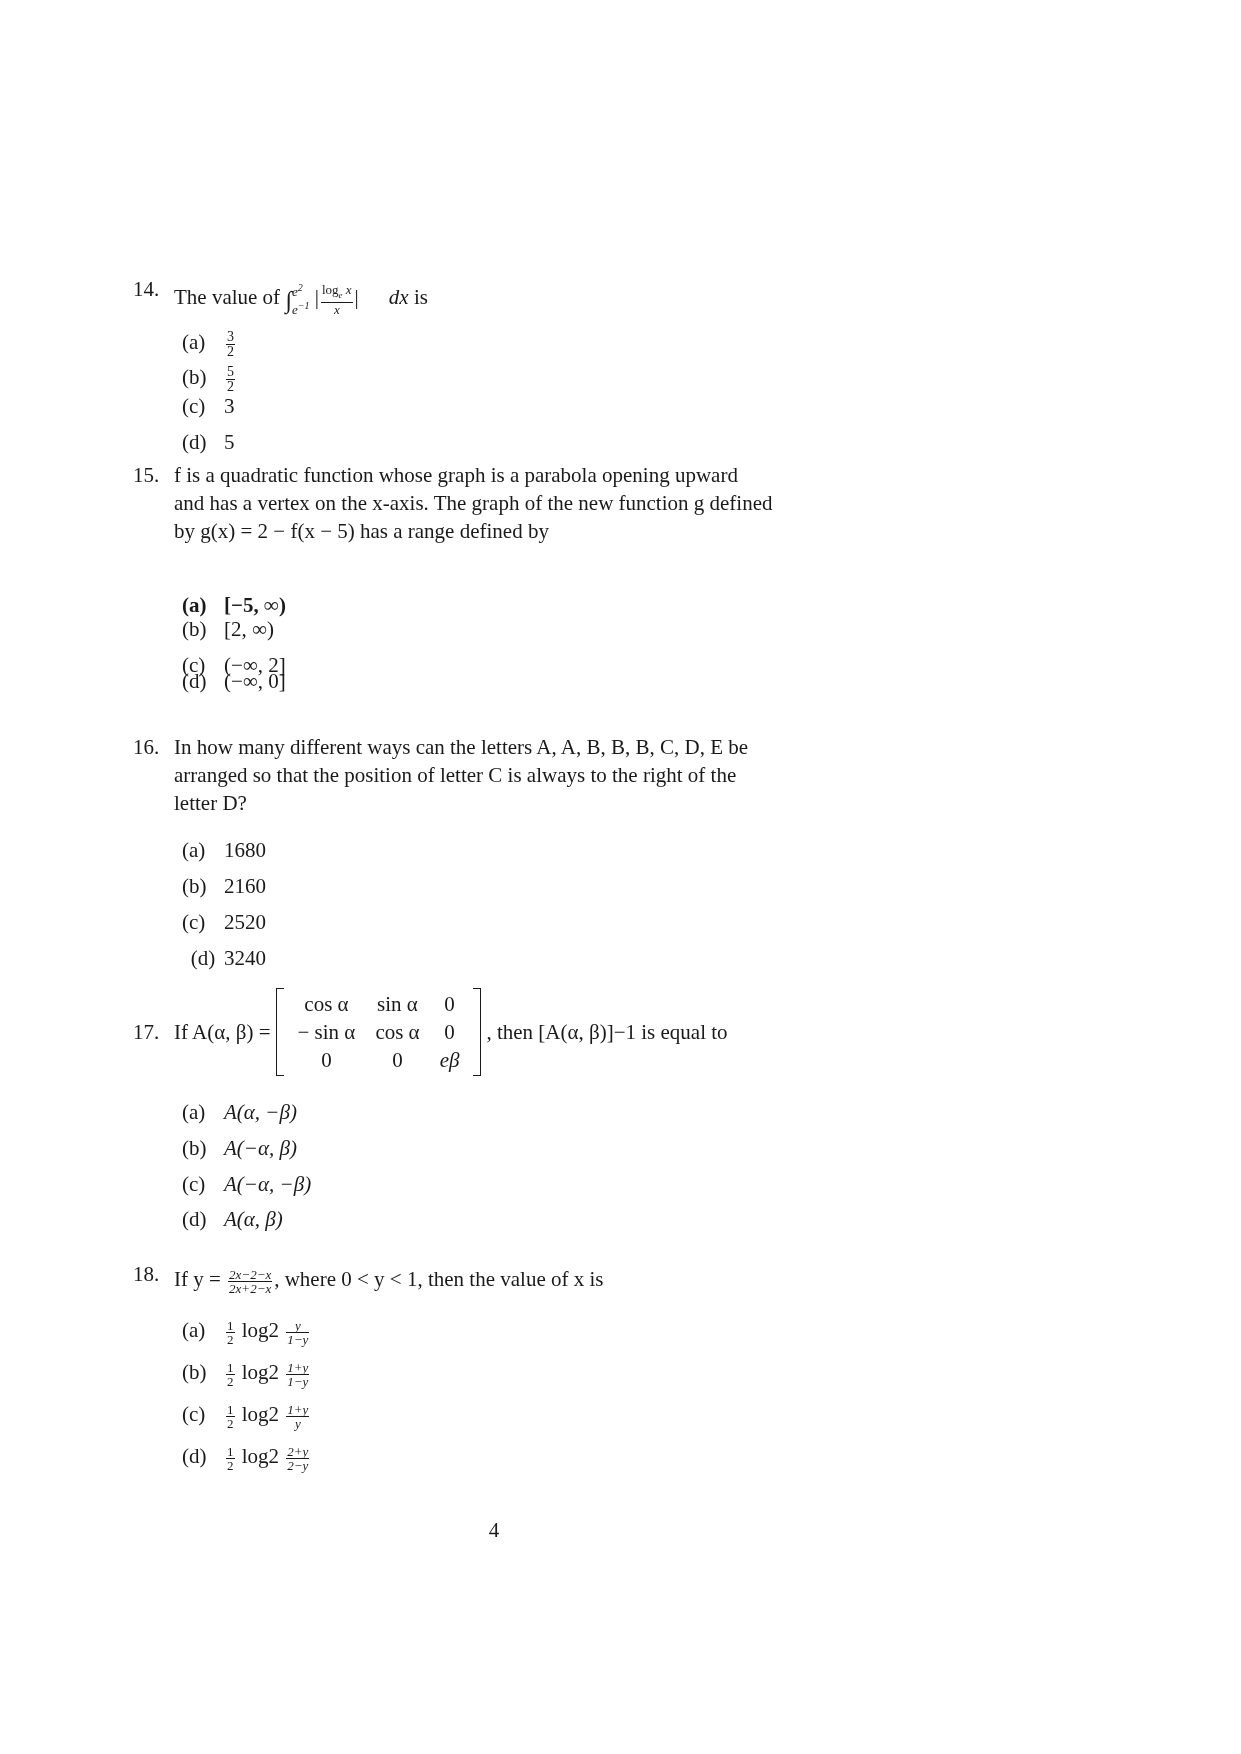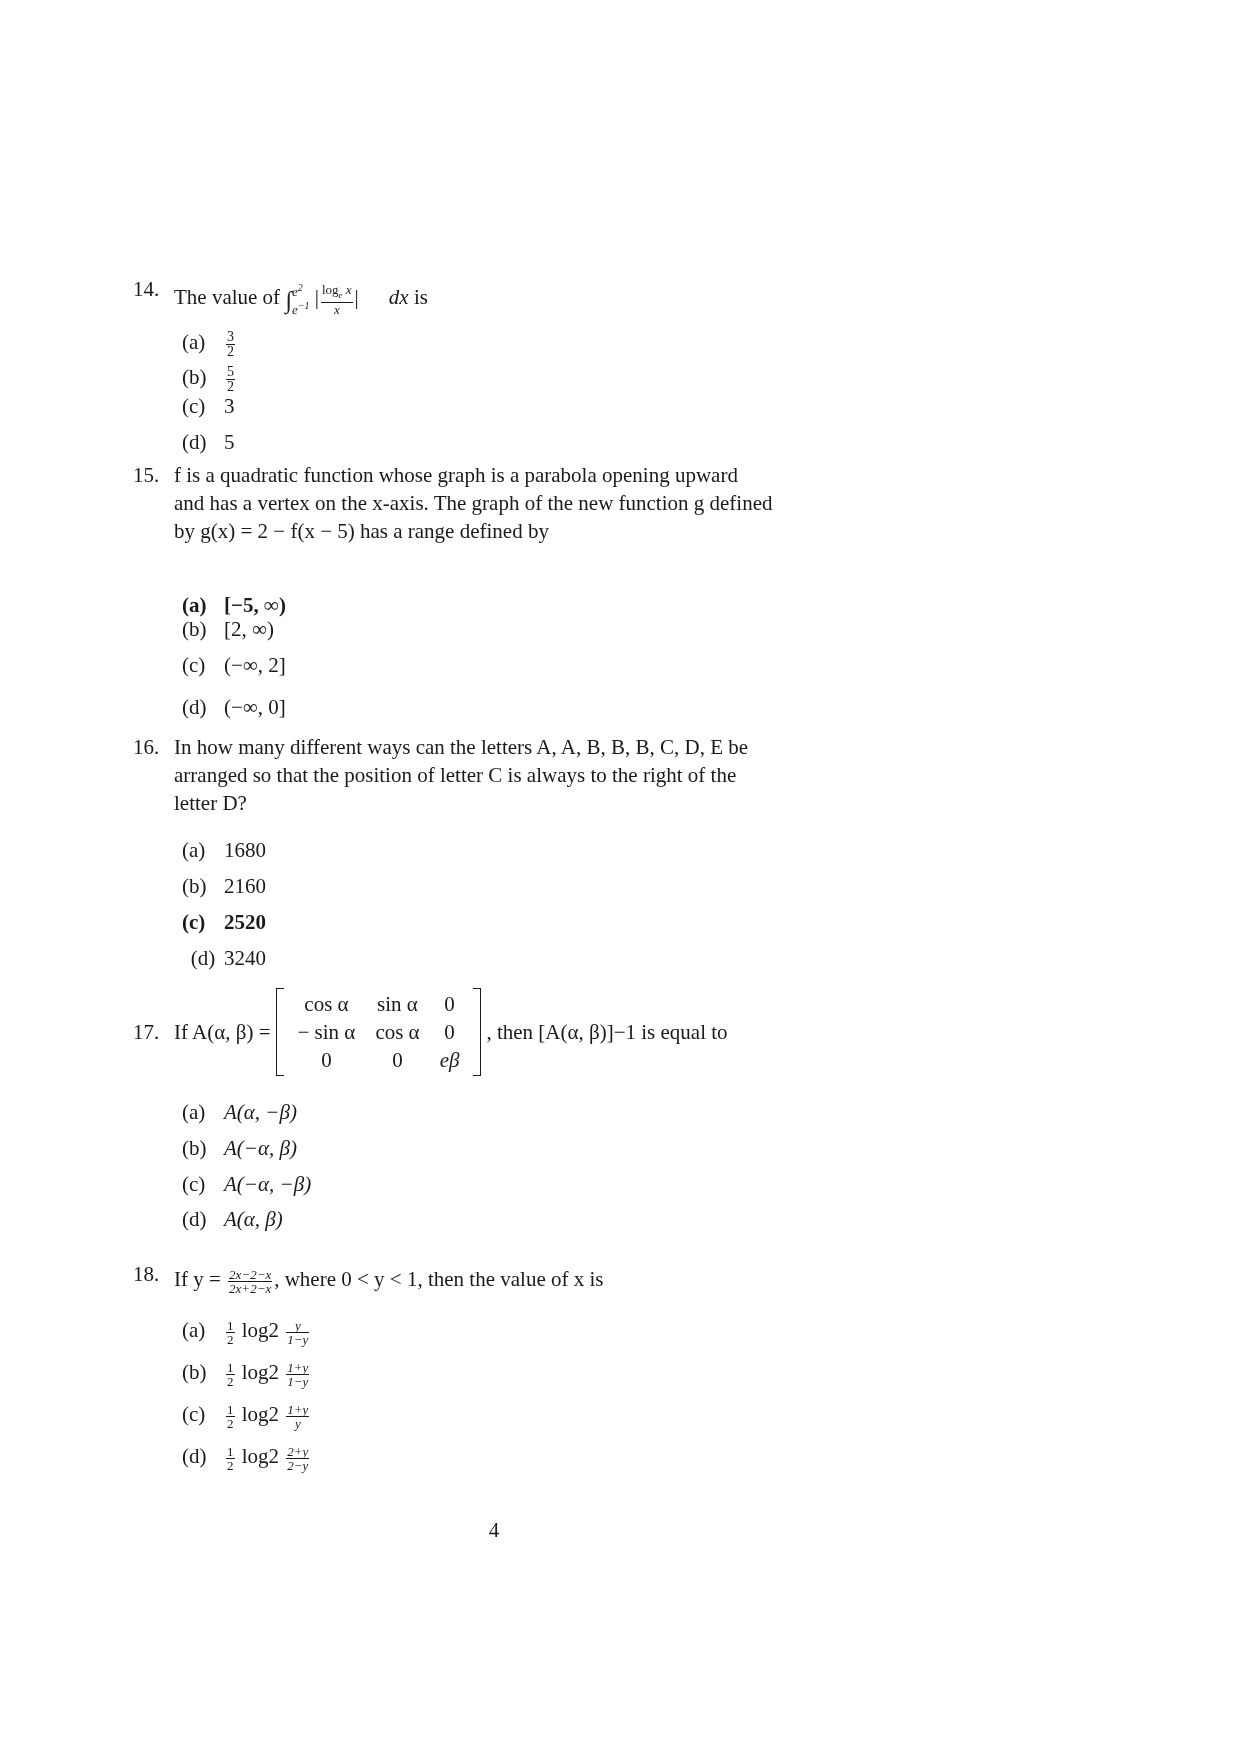--- a/index.html
+++ b/index.html
@@ -48,33 +48,33 @@
     <span class="qnum">15.</span>
     <div class="qtext">
       <div>f is a quadratic function whose graph is a parabola opening upward</div>
       <div>and has a vertex on the x-axis. The graph of the new function g defined</div>
       <div>by g(x) = 2 − f(x − 5) has a range defined by</div>
     </div>
   </div>
   <div class="opt" style="top:592px;font-weight:bold;"><span class="lbl">(a)</span><span>[−5, ∞)</span></div>
   <div class="opt" style="top:616px;"><span class="lbl">(b)</span><span>[2, ∞)</span></div>
   <div class="opt" style="top:652px;"><span class="lbl">(c)</span><span>(−∞, 2]</span></div>
-  <div class="opt" style="top:694px;"><span class="lbl">(d)</span><span>(−∞, 0]</span></div>
+  <div class="opt" style="top:668px;"><span class="lbl">(d)</span><span>(−∞, 0]</span></div>
 
   <div class="q" style="top:733px;">
     <span class="qnum">16.</span>
     <div class="qtext">
       <div>In how many different ways can the letters A, A, B, B, B, C, D, E be</div>
       <div>arranged so that the position of letter C is always to the right of the</div>
       <div>letter D?</div>
     </div>
   </div>
   <div class="opt" style="top:837px;"><span class="lbl">(a)</span><span>1680</span></div>
   <div class="opt" style="top:873px;"><span class="lbl">(b)</span><span>2160</span></div>
-  <div class="opt" style="top:909px;font-weight:bold;"><span class="lbl">(c)</span><span>2520</span></div>
+  <div class="opt" style="top:909px;"><span class="lbl">(c)</span><span>2520</span></div>
   <div class="opt" style="top:945px;text-align:center;"><span class="lbl">(d)</span><span>3240</span></div>
 
   <div class="q" style="top:990px;width:760px;">
     <div style="display:flex;align-items:center;white-space:nowrap;">
       <span style="width:41px;">17.</span>
       <span>If A(α, β) =</span>
       <span class="matrix">
         <table>
           <tbody>
               <tr>

